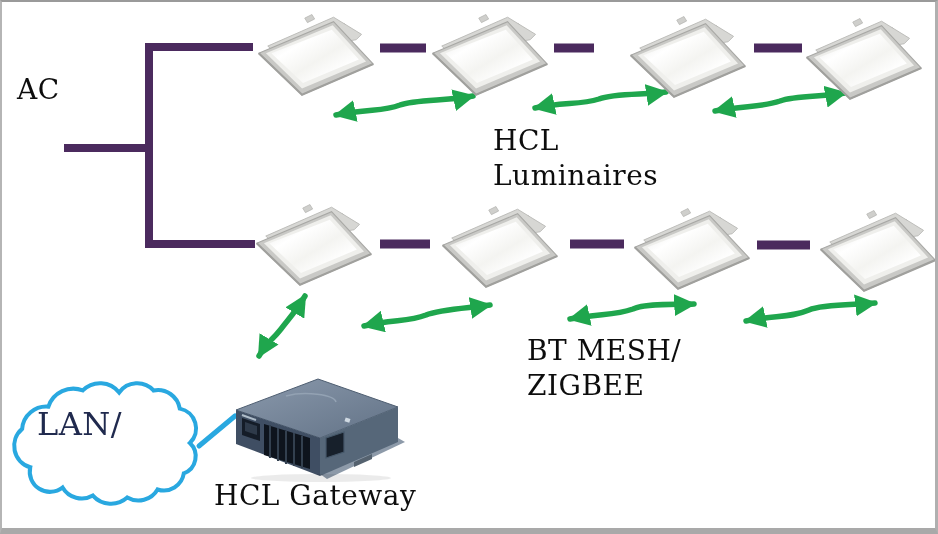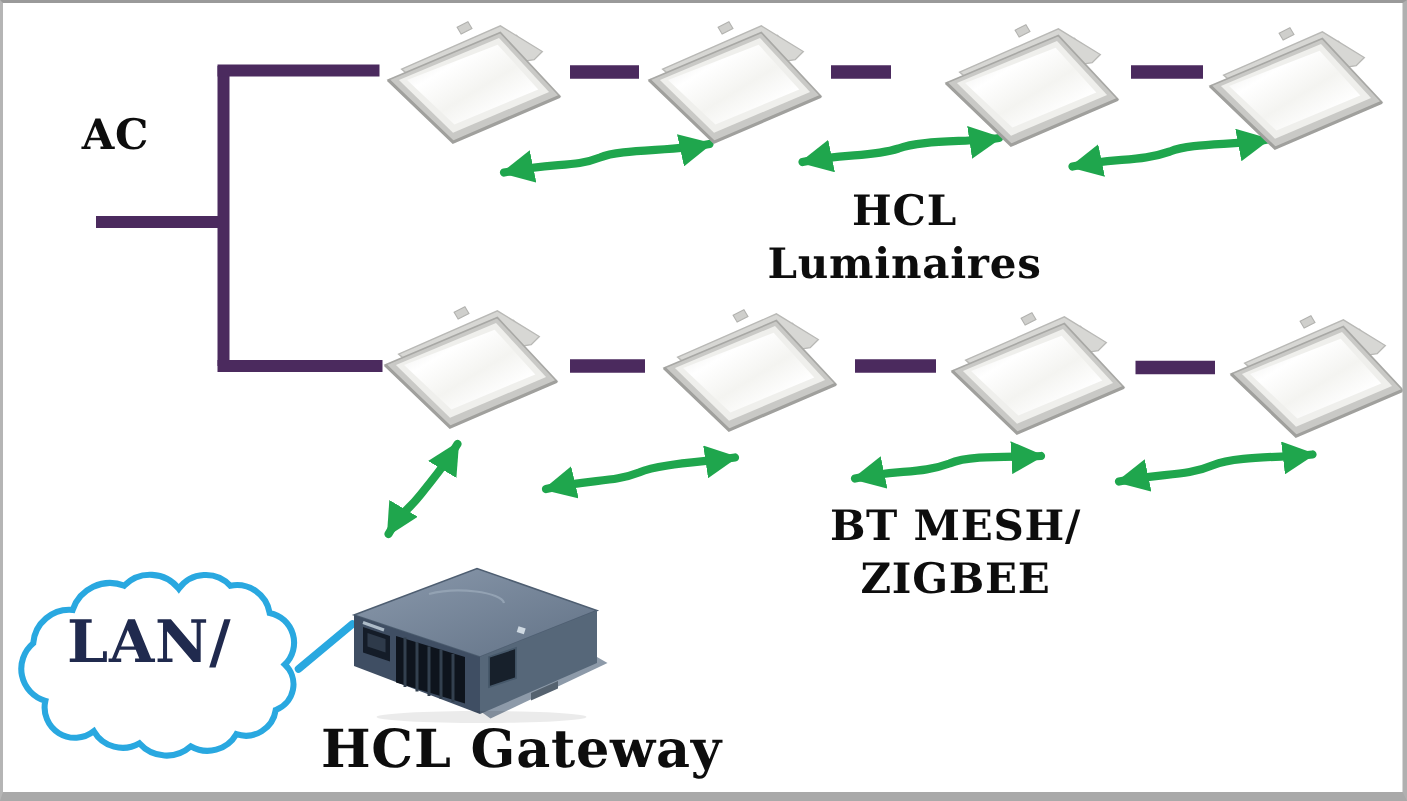--- a/index.html
+++ b/index.html
@@ -13,23 +13,22 @@
     border-right:3px solid #b0b0b0;
     border-bottom:6px solid #a9a9a9;
     overflow:hidden;
     font-family:"DejaVu Serif", serif;
   }
   .abs{position:absolute;}
   svg{display:block;overflow:visible;}
   .label{
     position:absolute;
     font-family:"DejaVu Serif", serif;
-    font-weight:bold;
+    font-weight:normal;
     color:#0d0d0d;
-    text-align:center;
     line-height:1.25;
     letter-spacing:0.5px;
     white-space:nowrap;
   }
   .bus{stroke:var(--bus,#4b2a5e);stroke-width:8;fill:none;}
   .busdash{stroke:var(--bus,#4b2a5e);stroke-width:9;fill:none;}
   .arrow{stroke:var(--wireless,#1fa64d);stroke-width:5.5;fill:none;stroke-linecap:round;}
   #ah path{fill:var(--wireless,#1fa64d);}
   .cloudline{stroke:var(--cloud,#29a8e0);fill:none;}
   #cloud-text{color:var(--cloud_text,#202a4e);}
@@ -141,21 +140,21 @@
          a22,22 0 0 1 34,-2
          a22,22 0 0 1 26,18
          a20,20 0 0 1 10,34
          a18,18 0 0 1 -6,30
          a20,20 0 0 1 -26,16
          a22,22 0 0 1 -30,8
          a24,24 0 0 1 -34,-2
          a22,22 0 0 1 -30,-8
          a20,20 0 0 1 -32,-20 z"></path>
   </svg>
-  <div id="cloud-text" class="label" style="left:35px;top:402px;width:125px;font-size:39px;">
+  <div id="cloud-text" class="label" style="left:35px;top:402px;width:125px;font-size:32px;">
     <div>LAN/</div>
   </div>
 
   <svg class="abs" style="left:224px;top:372px;" width="180" height="108" viewBox="0 0 180 108">
 
     <polygon points="94,100 172,64 179,68 101,105" fill="#8d9aa9"></polygon>
     <polygon points="128,88 146,80 146,85 128,93" fill="#55626f"></polygon>
 
     <polygon points="10,36 92,5 172,33 94,64" fill="url(#topG)" stroke="#4e5e71" stroke-width="1"></polygon>
     <polygon points="10,36 10,70 94,102 94,64" fill="#3f4e63"></polygon>
@@ -188,15 +187,15 @@
   <div class="label" style="left:525px;top:331px;width:220px;font-size:28px;">
     <div>BT MESH/</div>
     <div>ZIGBEE</div>
   </div>
 
   <div class="label" style="left:491px;top:121px;width:220px;font-size:28px;">
     <div>HCL</div>
     <div>Luminaires</div>
   </div>
 
-  <div class="label" style="left:212px;top:476px;width:220px;font-size:35px;">HCL Gateway</div>
+  <div class="label" style="left:212px;top:476px;width:220px;font-size:28px;">HCL Gateway</div>
 
 </div>
 
 </body></html>

